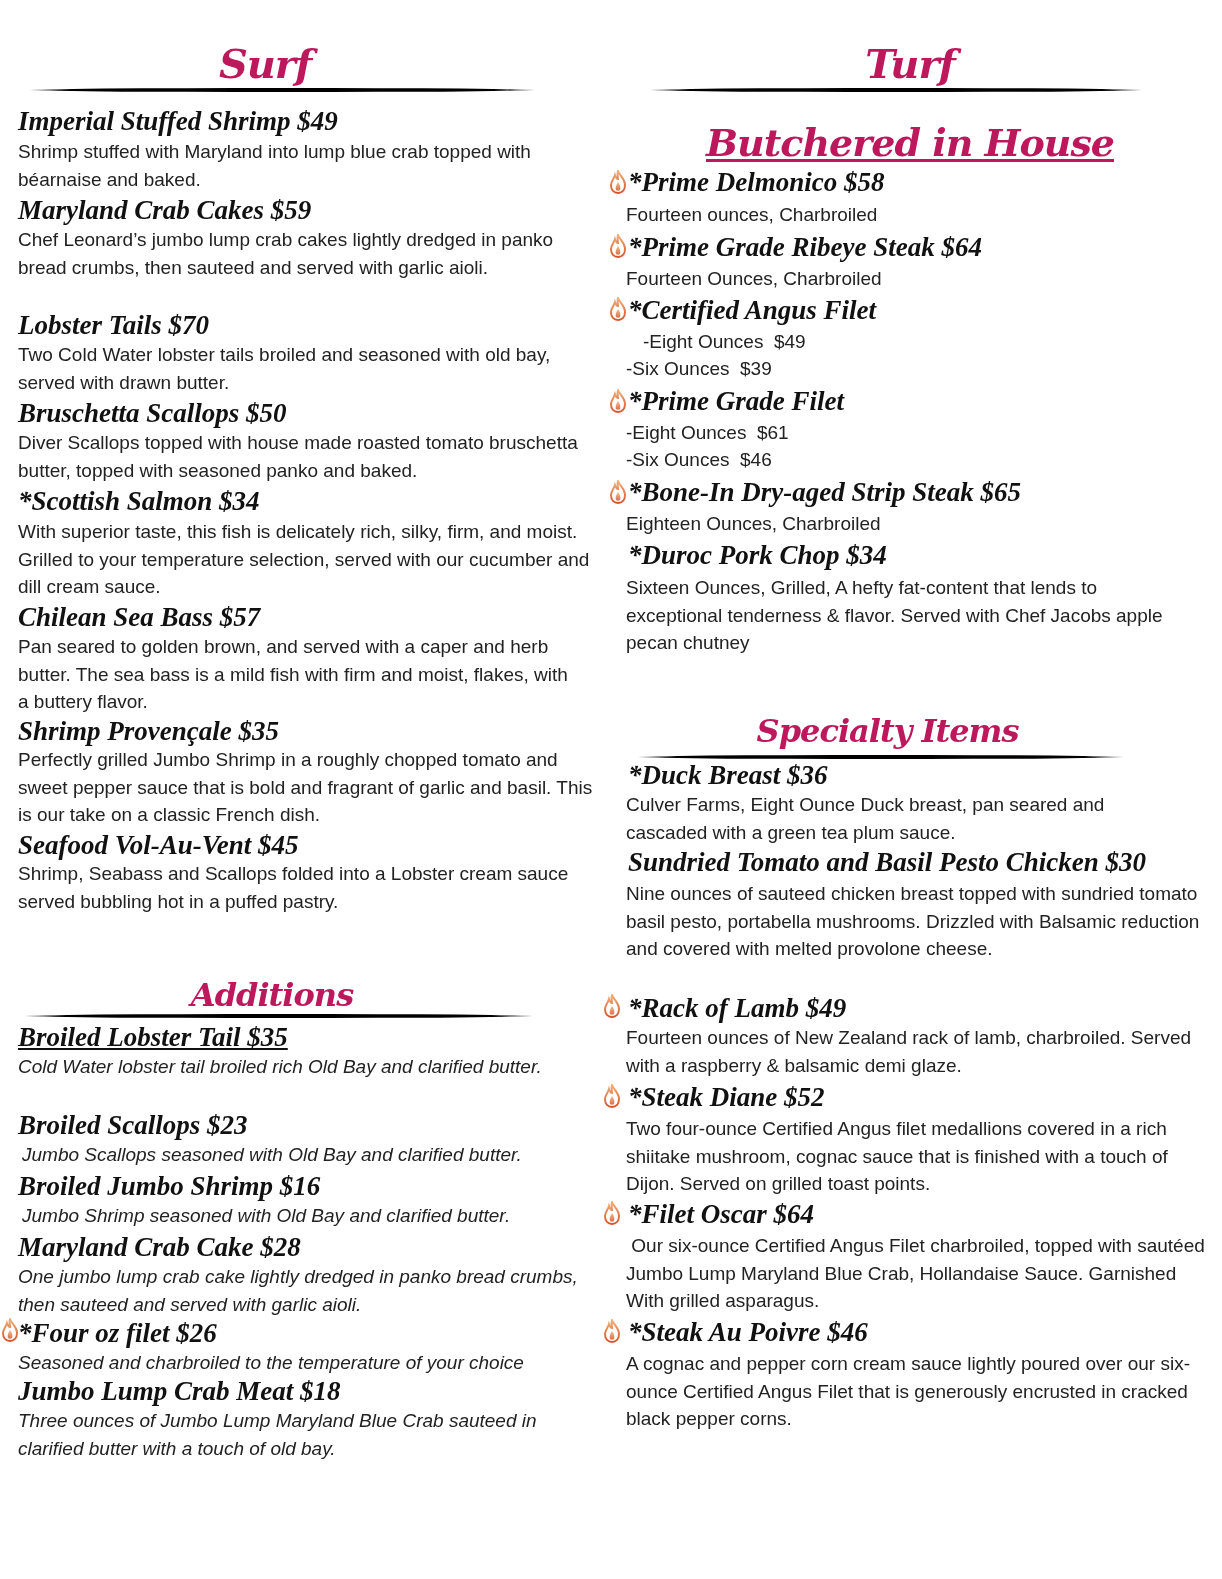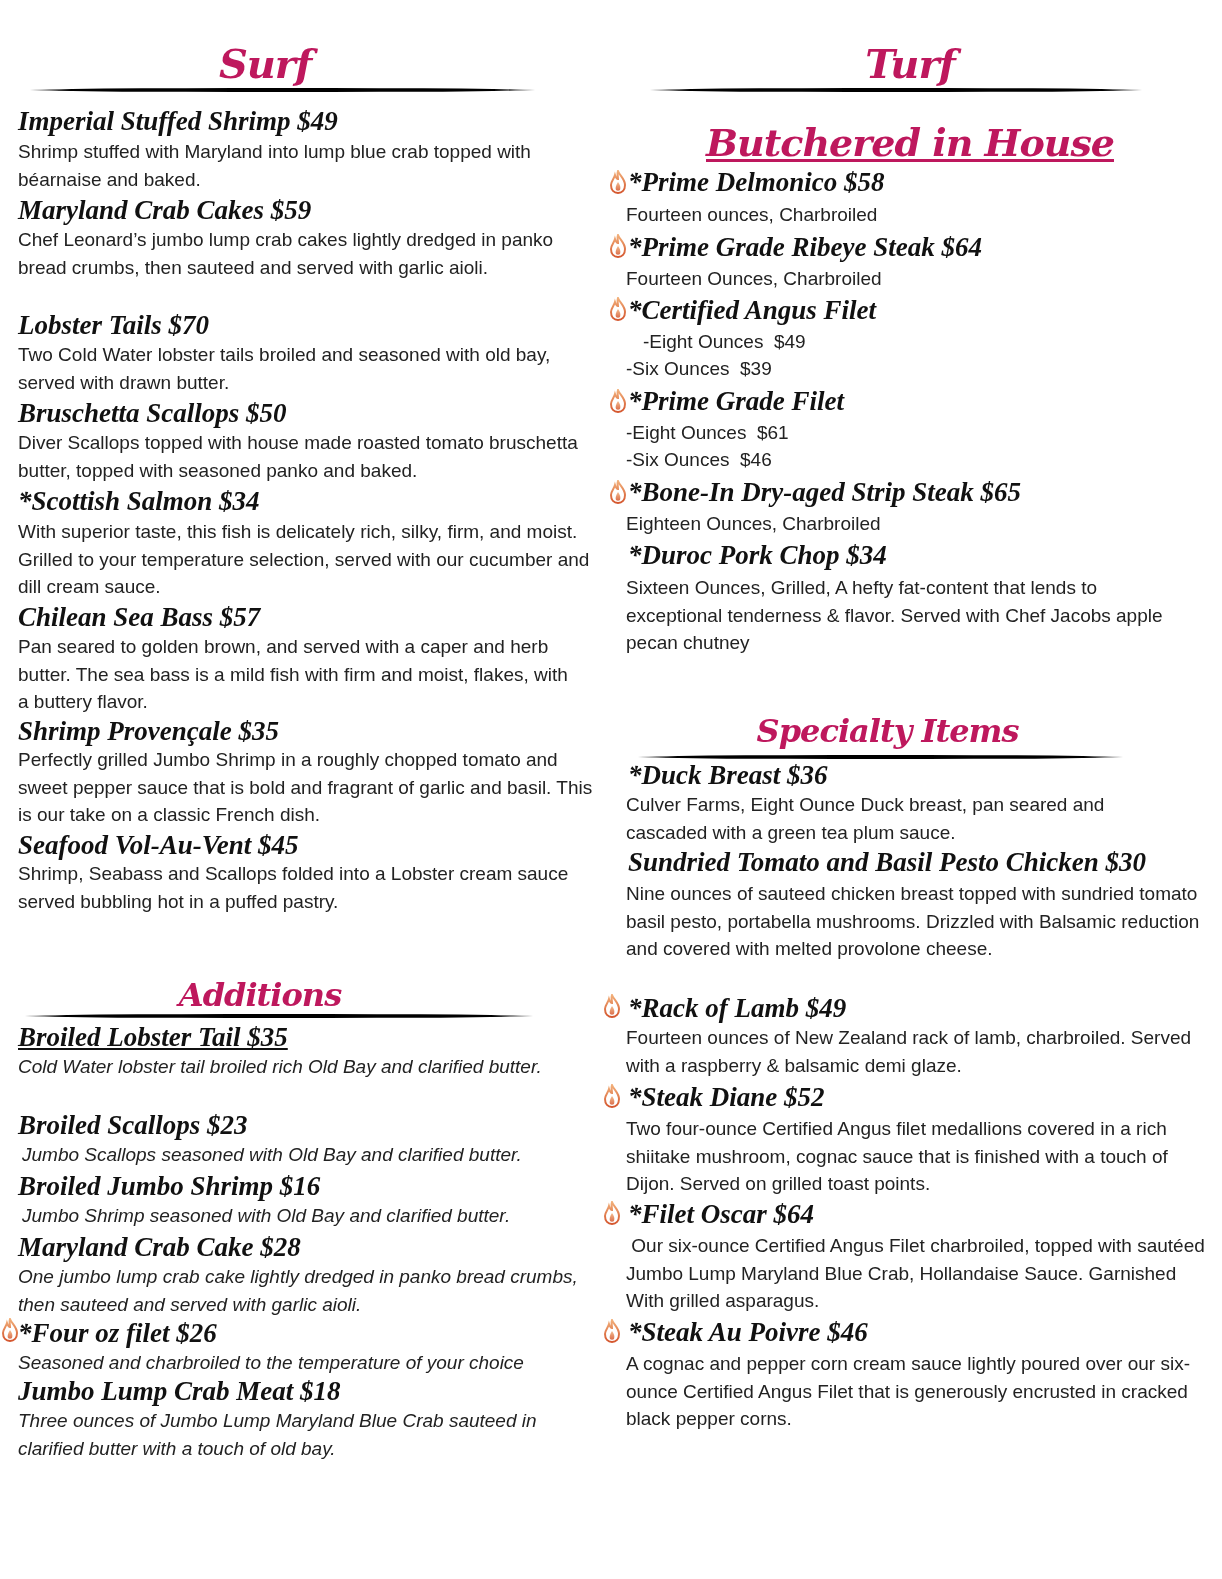--- a/index.html
+++ b/index.html
@@ -56,21 +56,21 @@
 
   <div class="item-title" style="left:18px;top:602px;">Chilean Sea Bass $57</div>
   <div class="item-desc" style="left:18px;top:633px;width:565px;">Pan seared to golden brown, and served with a caper and herb butter. The sea bass is a mild fish with firm and moist, flakes, with a buttery flavor.</div>
 
   <div class="item-title" style="left:18px;top:716px;">Shrimp Provençale $35</div>
   <div class="item-desc" style="left:18px;top:746px;width:575px;">Perfectly grilled Jumbo Shrimp in a roughly chopped tomato and sweet pepper sauce that is bold and fragrant of garlic and basil. This is our take on a classic French dish.</div>
 
   <div class="item-title" style="left:18px;top:830px;">Seafood Vol-Au-Vent $45</div>
   <div class="item-desc" style="left:18px;top:860px;width:560px;">Shrimp, Seabass and Scallops folded into a Lobster cream sauce served bubbling hot in a puffed pastry.</div>
 
-  <div class="section-head script" style="left:0;width:520px;top:976px;font-size:32px;">Additions</div>
+  <div class="section-head script" style="left:0;width:520px;top:976px;font-size:32px;padding-left:12px;">Additions</div>
   <div class="rule" style="left:25px;width:508px;top:1014px;"></div>
 
   <div class="item-title" style="left:18px;top:1022px;text-decoration:underline;">Broiled Lobster Tail $35</div>
   <div class="item-desc it" style="left:18px;top:1053px;width:540px;">Cold Water lobster tail broiled rich Old Bay and clarified butter.</div>
 
   <div class="item-title" style="left:18px;top:1110px;">Broiled Scallops $23</div>
   <div class="item-desc it" style="left:22px;top:1141px;width:580px;">Jumbo Scallops seasoned with Old Bay and clarified butter.</div>
 
   <div class="item-title" style="left:18px;top:1171px;">Broiled Jumbo Shrimp $16</div>
   <div class="item-desc it" style="left:22px;top:1202px;width:580px;">Jumbo Shrimp seasoned with Old Bay and clarified butter.</div>

